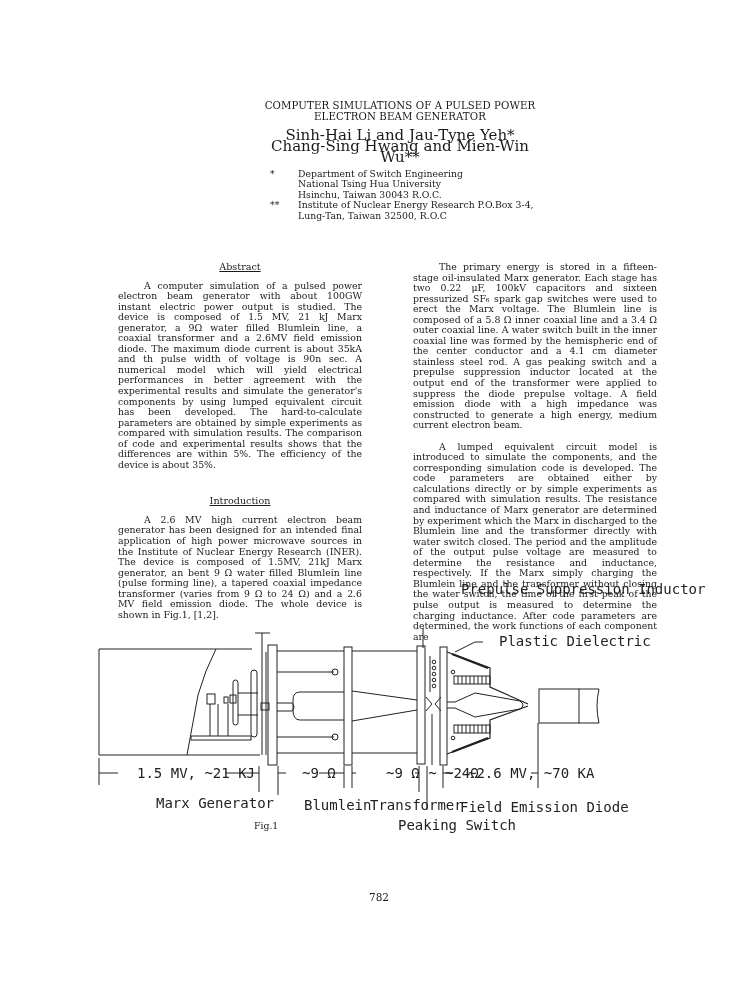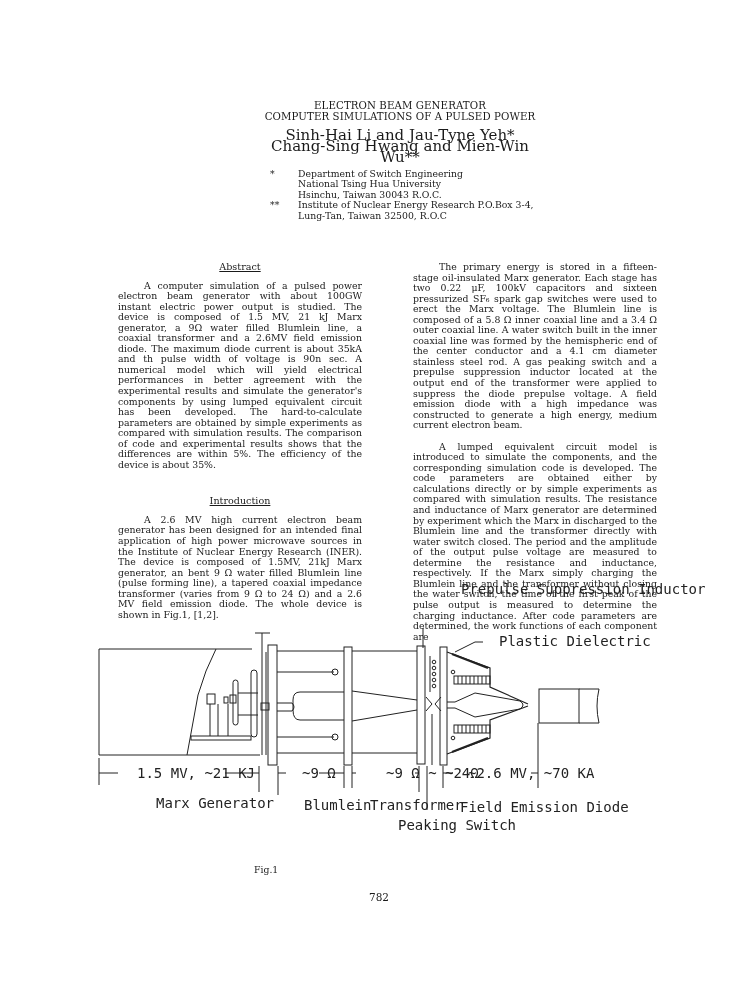--- a/index.html
+++ b/index.html
@@ -17,33 +17,33 @@
   .col { position: absolute; font-size: 9.35px; line-height: 10.55px; text-align: justify; }
   .col-left { left: 118px; top: 262px; width: 244px; }
   .col-right { left: 413px; top: 262px; width: 244px; }
   .heading { text-align: center; text-decoration: underline; margin-bottom: 8px; font-size: 9.6px; }
   .para { text-indent: 26px; margin: 0 0 10px 0; }
 
   .figure { position: absolute; left: 80px; top: 590px; width: 620px; height: 260px; }
   .figure svg { position: absolute; left: 0; top: 0; }
   .flabel { position: absolute; font-family: "DejaVu Sans Mono", "Liberation Mono", monospace; font-size: 14px; line-height: 11px; white-space: nowrap; color: #222; padding-left: 13px; }
 
-  .caption { position: absolute; left: 254px; top: 865px; width: 300px; font-size: 9.3px; line-height: 10.5px; display: flex; }
+  .caption { position: absolute; left: 254px; top: 821px; width: 300px; font-size: 9.3px; line-height: 10.5px; display: flex; }
   .caption-num { width: 58px; flex: none; }
   .caption-text { flex: 1; }
   .pagenum { position: absolute; left: 369px; top: 891px; font-size: 10.5px; }
 </style>
 </head>
 <body>
 
 <div class="page">
 
   <div class="title">
+    <div>COMPUTER SIMULATIONS OF A PULSED POWER</div>
     <div>ELECTRON BEAM GENERATOR</div>
-    <div>COMPUTER SIMULATIONS OF A PULSED POWER</div>
   </div>
 
   <div class="authors">
     <div>Sinh-Hai Li and Jau-Tyne Yeh*</div>
     <div>Chang-Sing Hwang and Mien-Win Wu**</div>
   </div>
 
   <div class="affils">
     <div class="affil-row">
       <div class="affil-mark">*</div>

